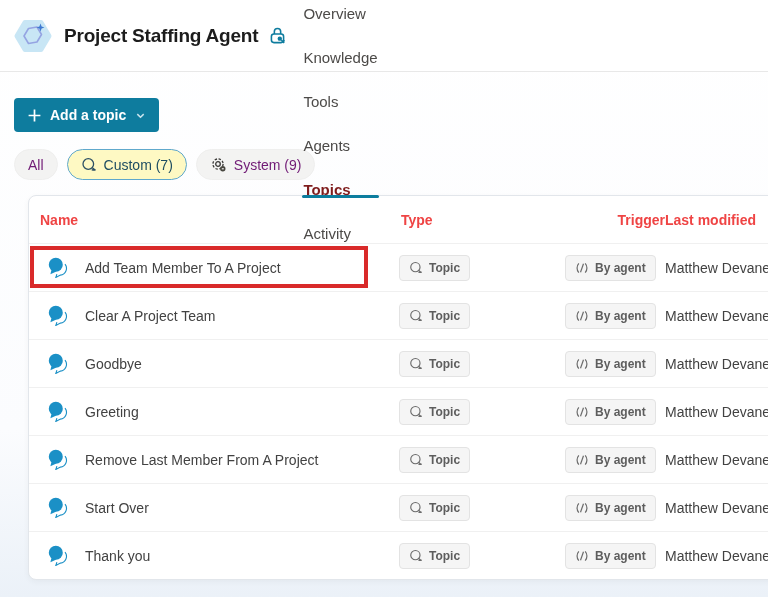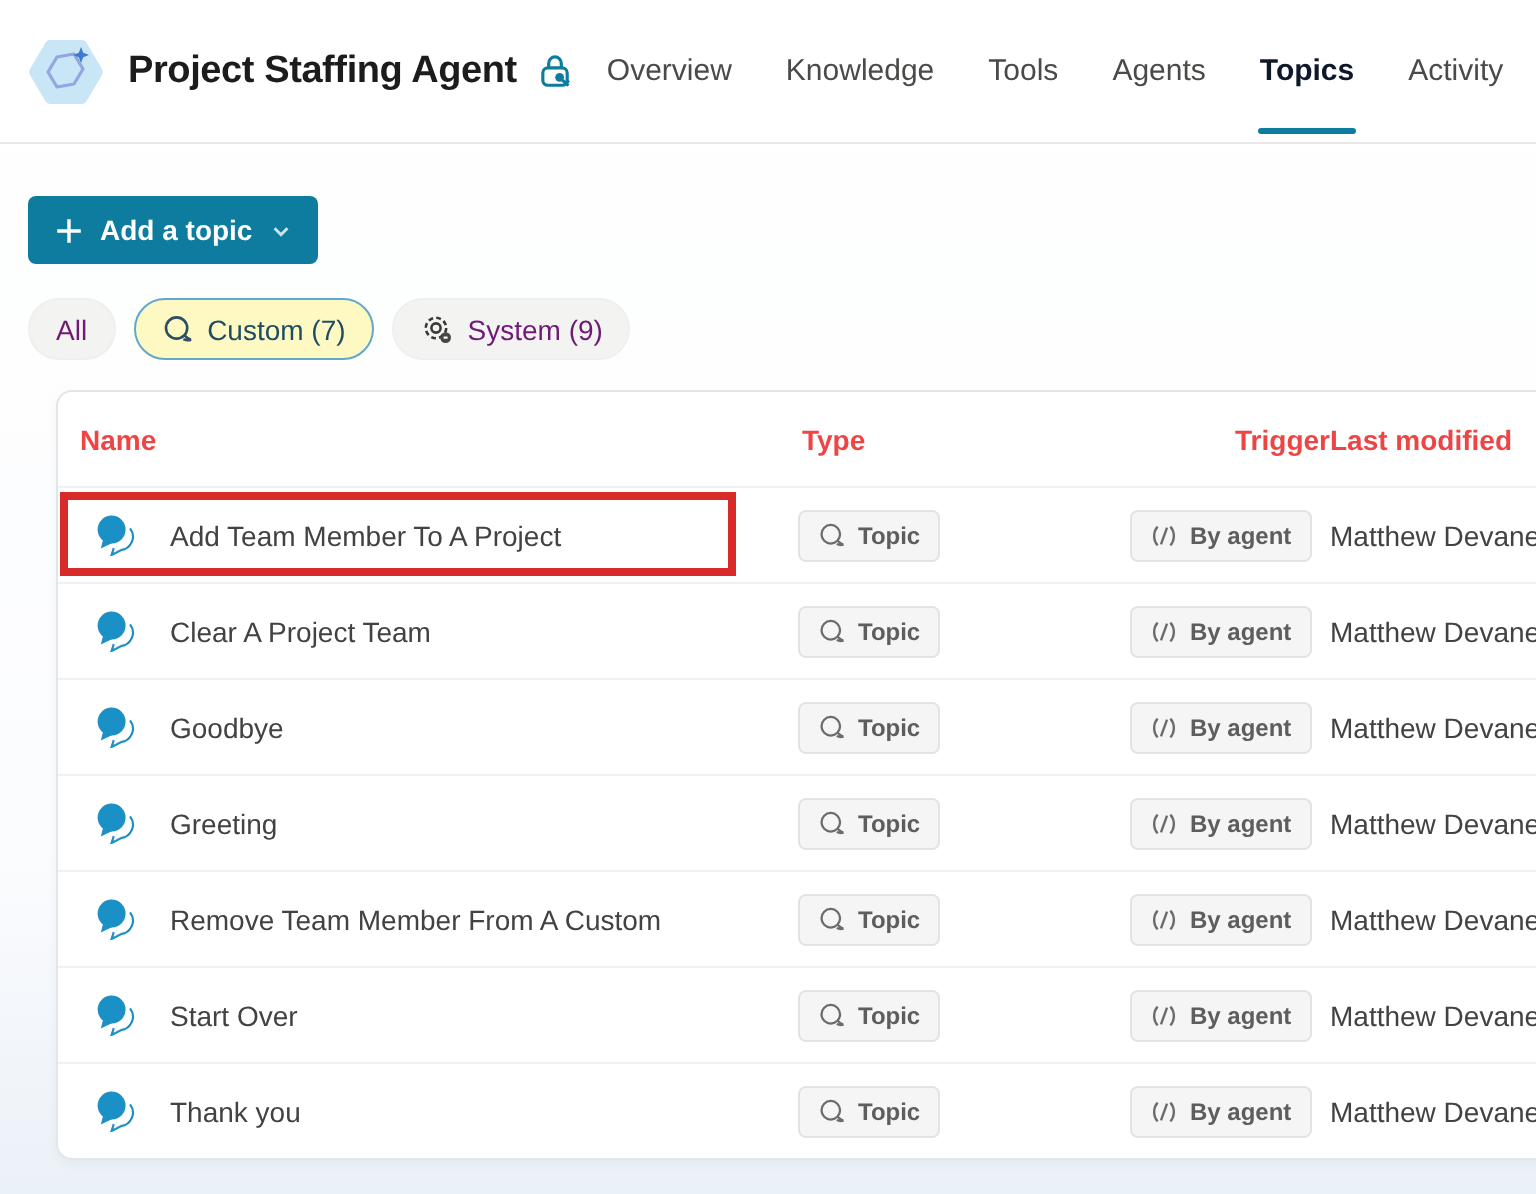--- a/index.html
+++ b/index.html
@@ -11,26 +11,26 @@
   }
 
   
   .app-header {
     height: 72px; background: #fff; border-bottom: 1px solid #e8e8e8;
     display: flex; align-items: center; padding: 0 10px 0 14px;
   }
   .avatar { width: 38px; height: 38px; margin-right: 12px; flex: 0 0 auto; }
   .app-title { font-size: 19px; font-weight: 700; color: #1c1c1c; white-space: nowrap; letter-spacing: -0.2px; }
   .title-badge { margin-left: 9px; display: flex; align-items: center; flex: 0 0 auto; }
-  .top-nav { margin-left: 15px; display: flex; gap: 27px; height: 62px; align-items: stretch; }
+  .top-nav { margin-left: 15px; display: flex; gap: 27px; height: 62px; align-items: stretch; flex-direction: column; }
   .nav-item {
     display: flex; align-items: center; font-size: 15px; color: #4c4a48;
     position: relative; cursor: pointer; white-space: nowrap;
   }
-  .nav-item.active { font-weight: 700; color: #0f172a; text-align: center; }
+  .nav-item.active { font-weight: 700; color: #7f1d1d; text-align: center; }
   .nav-item.active::after {
     content: ""; position: absolute; left: -1px; right: -1px; bottom: 0;
     height: 3px; border-radius: 3px; background: #0c7d9e;
   }
 
   
   .content { padding: 26px 0 0 14px; }
   .add-topic-btn {
     display: inline-flex; align-items: center; gap: 8px; border: none; cursor: pointer;
     background: #0e7c9e; color: #fff; height: 34px; padding: 0 13px;
@@ -309,21 +309,21 @@
 
       <div class="trow">
         <div class="name-cell">
           <span class="bubble-icon">
             <svg width="23" height="21" viewBox="0 0 23 21">
               <path d="M18 7.2 a7 6.8 0 0 1 -4.6 10.9 l-4.6 2.4 1.1 -3.4" fill="none" stroke="#1b90c6" stroke-width="1.1"></path>
               <circle cx="8.8" cy="7.8" r="7" fill="#1b90c6"></circle>
               <path d="M4.6 12.6 L3.4 17.3 L9.4 14.4 Z" fill="#1b90c6"></path>
             </svg>
           </span>
-          <span class="row-name">Remove Team Member From A Custom</span>
+          <span class="row-name">Remove Last Member From A Project</span>
         </div>
         <div>
           <span class="badge">
             <svg width="14" height="14" viewBox="0 0 16 16" fill="none" stroke="#6b6b6b" stroke-width="1.3">
               <circle cx="7.3" cy="7" r="5.3"></circle>
               <path d="M11.3 10.7 q1.6 1.9 3.2 2.2 -1.9 .6 -3.8 -.3"></path>
             </svg>
             <span>Topic</span>
           </span>
         </div>

